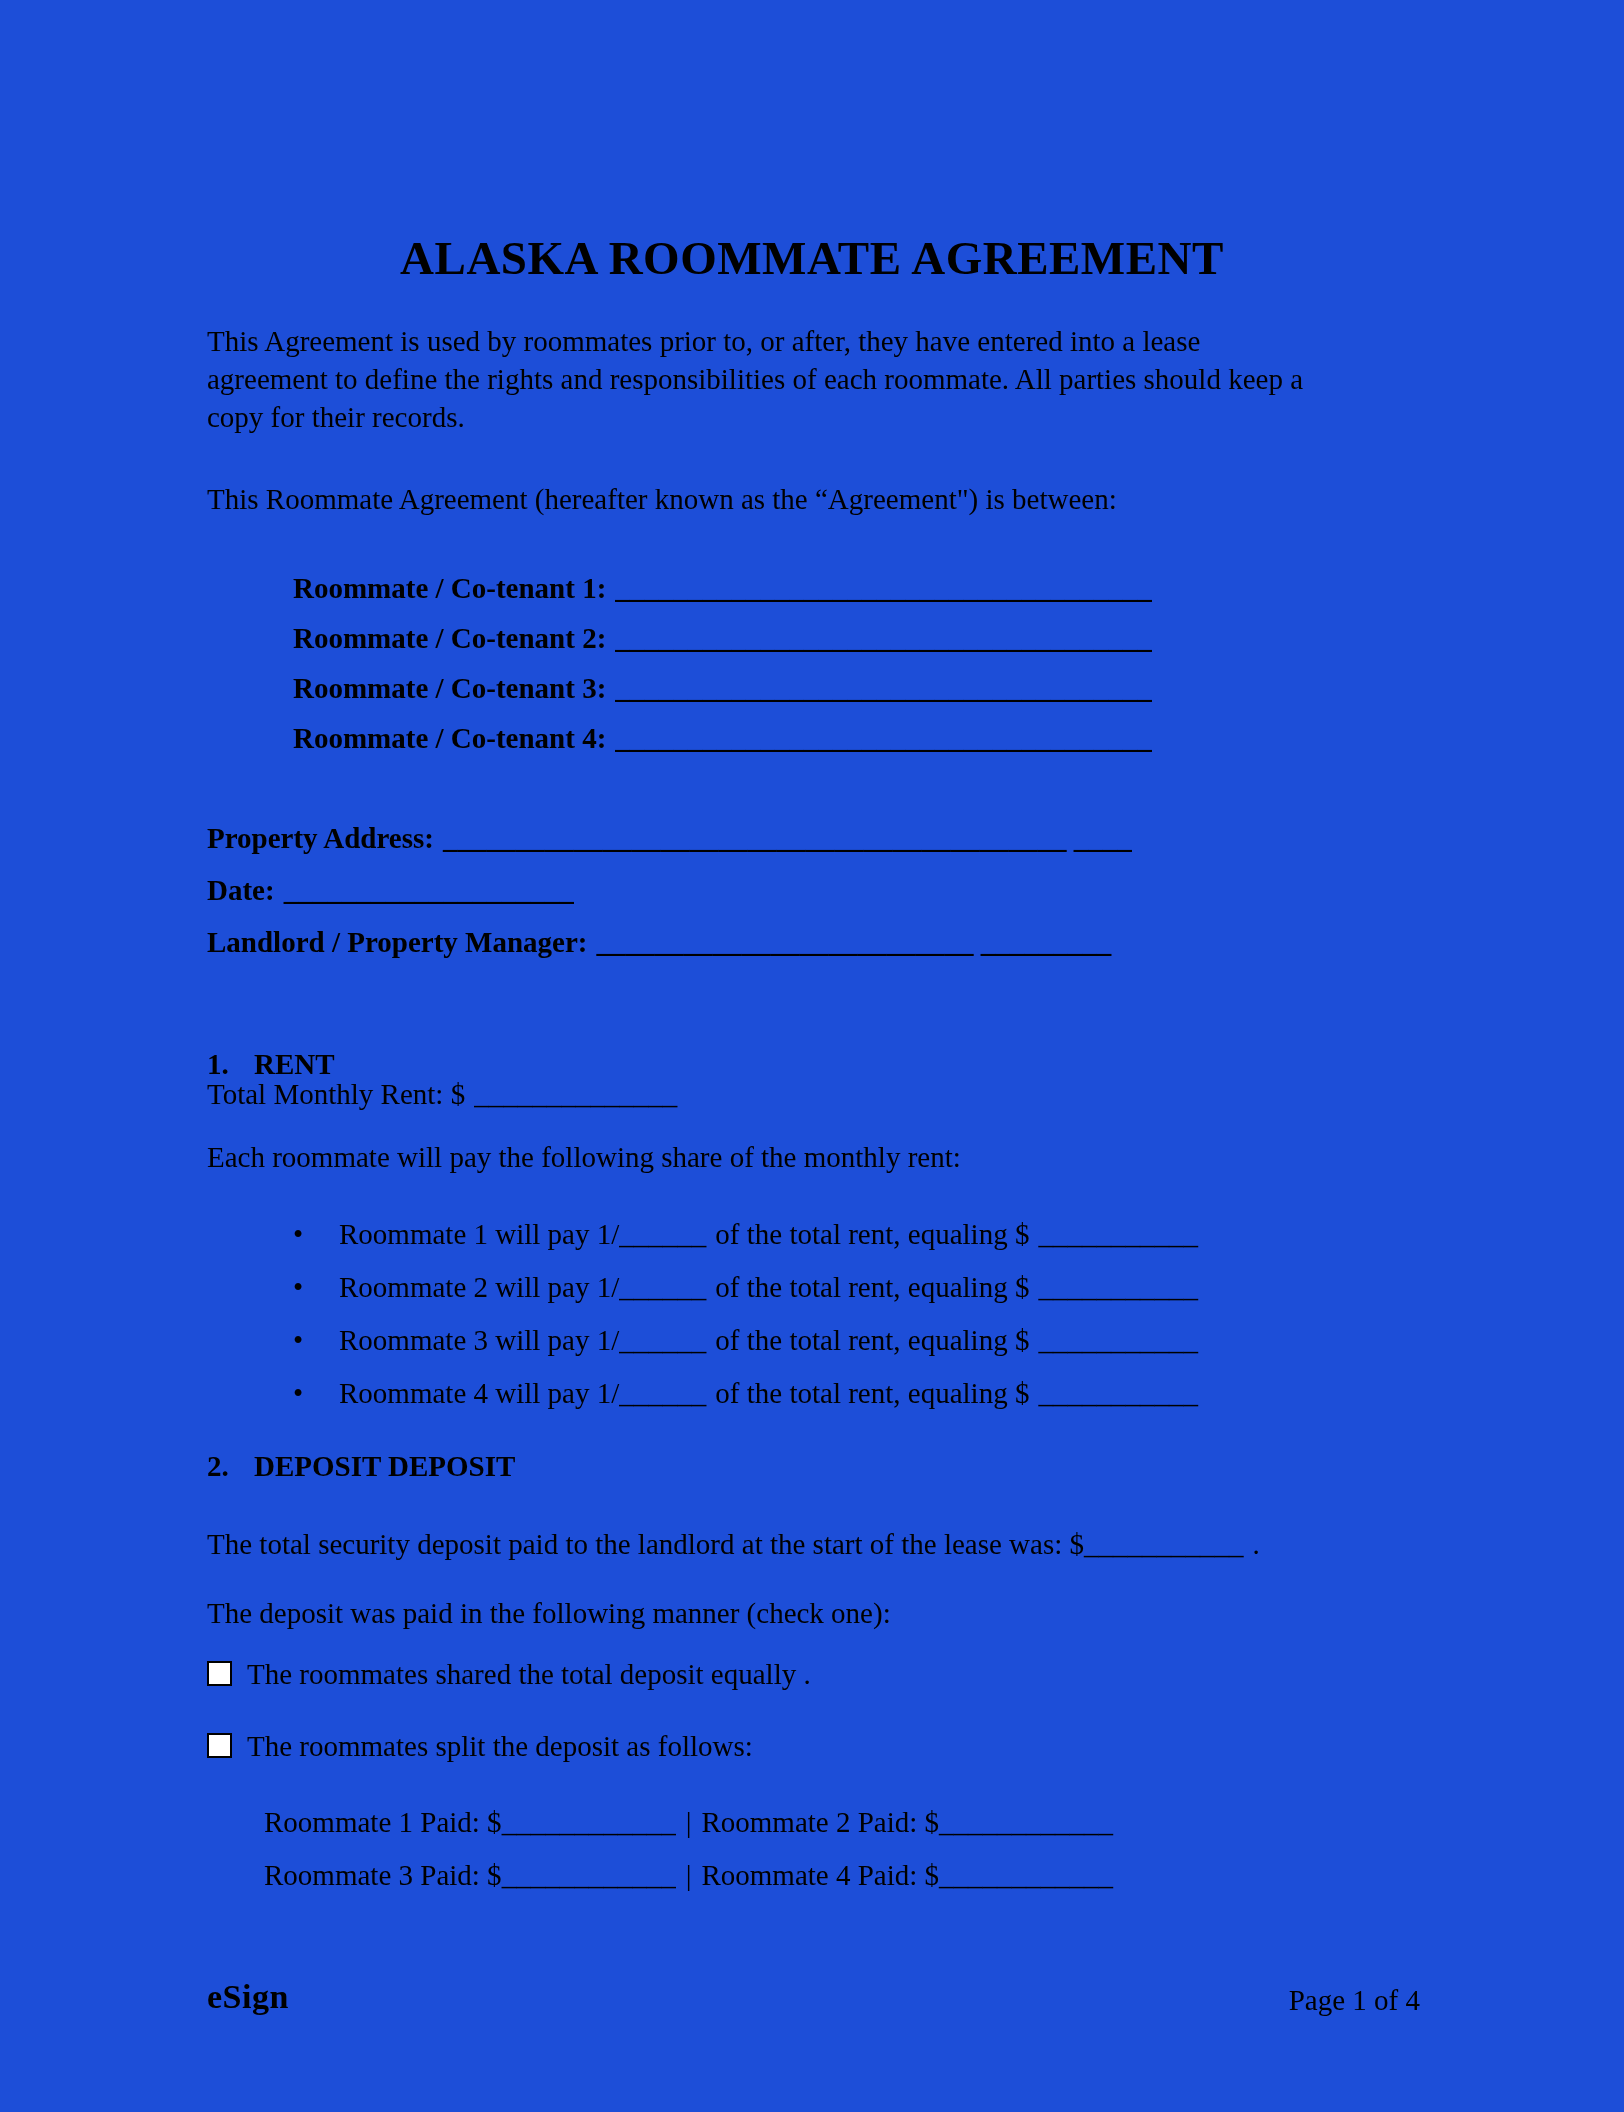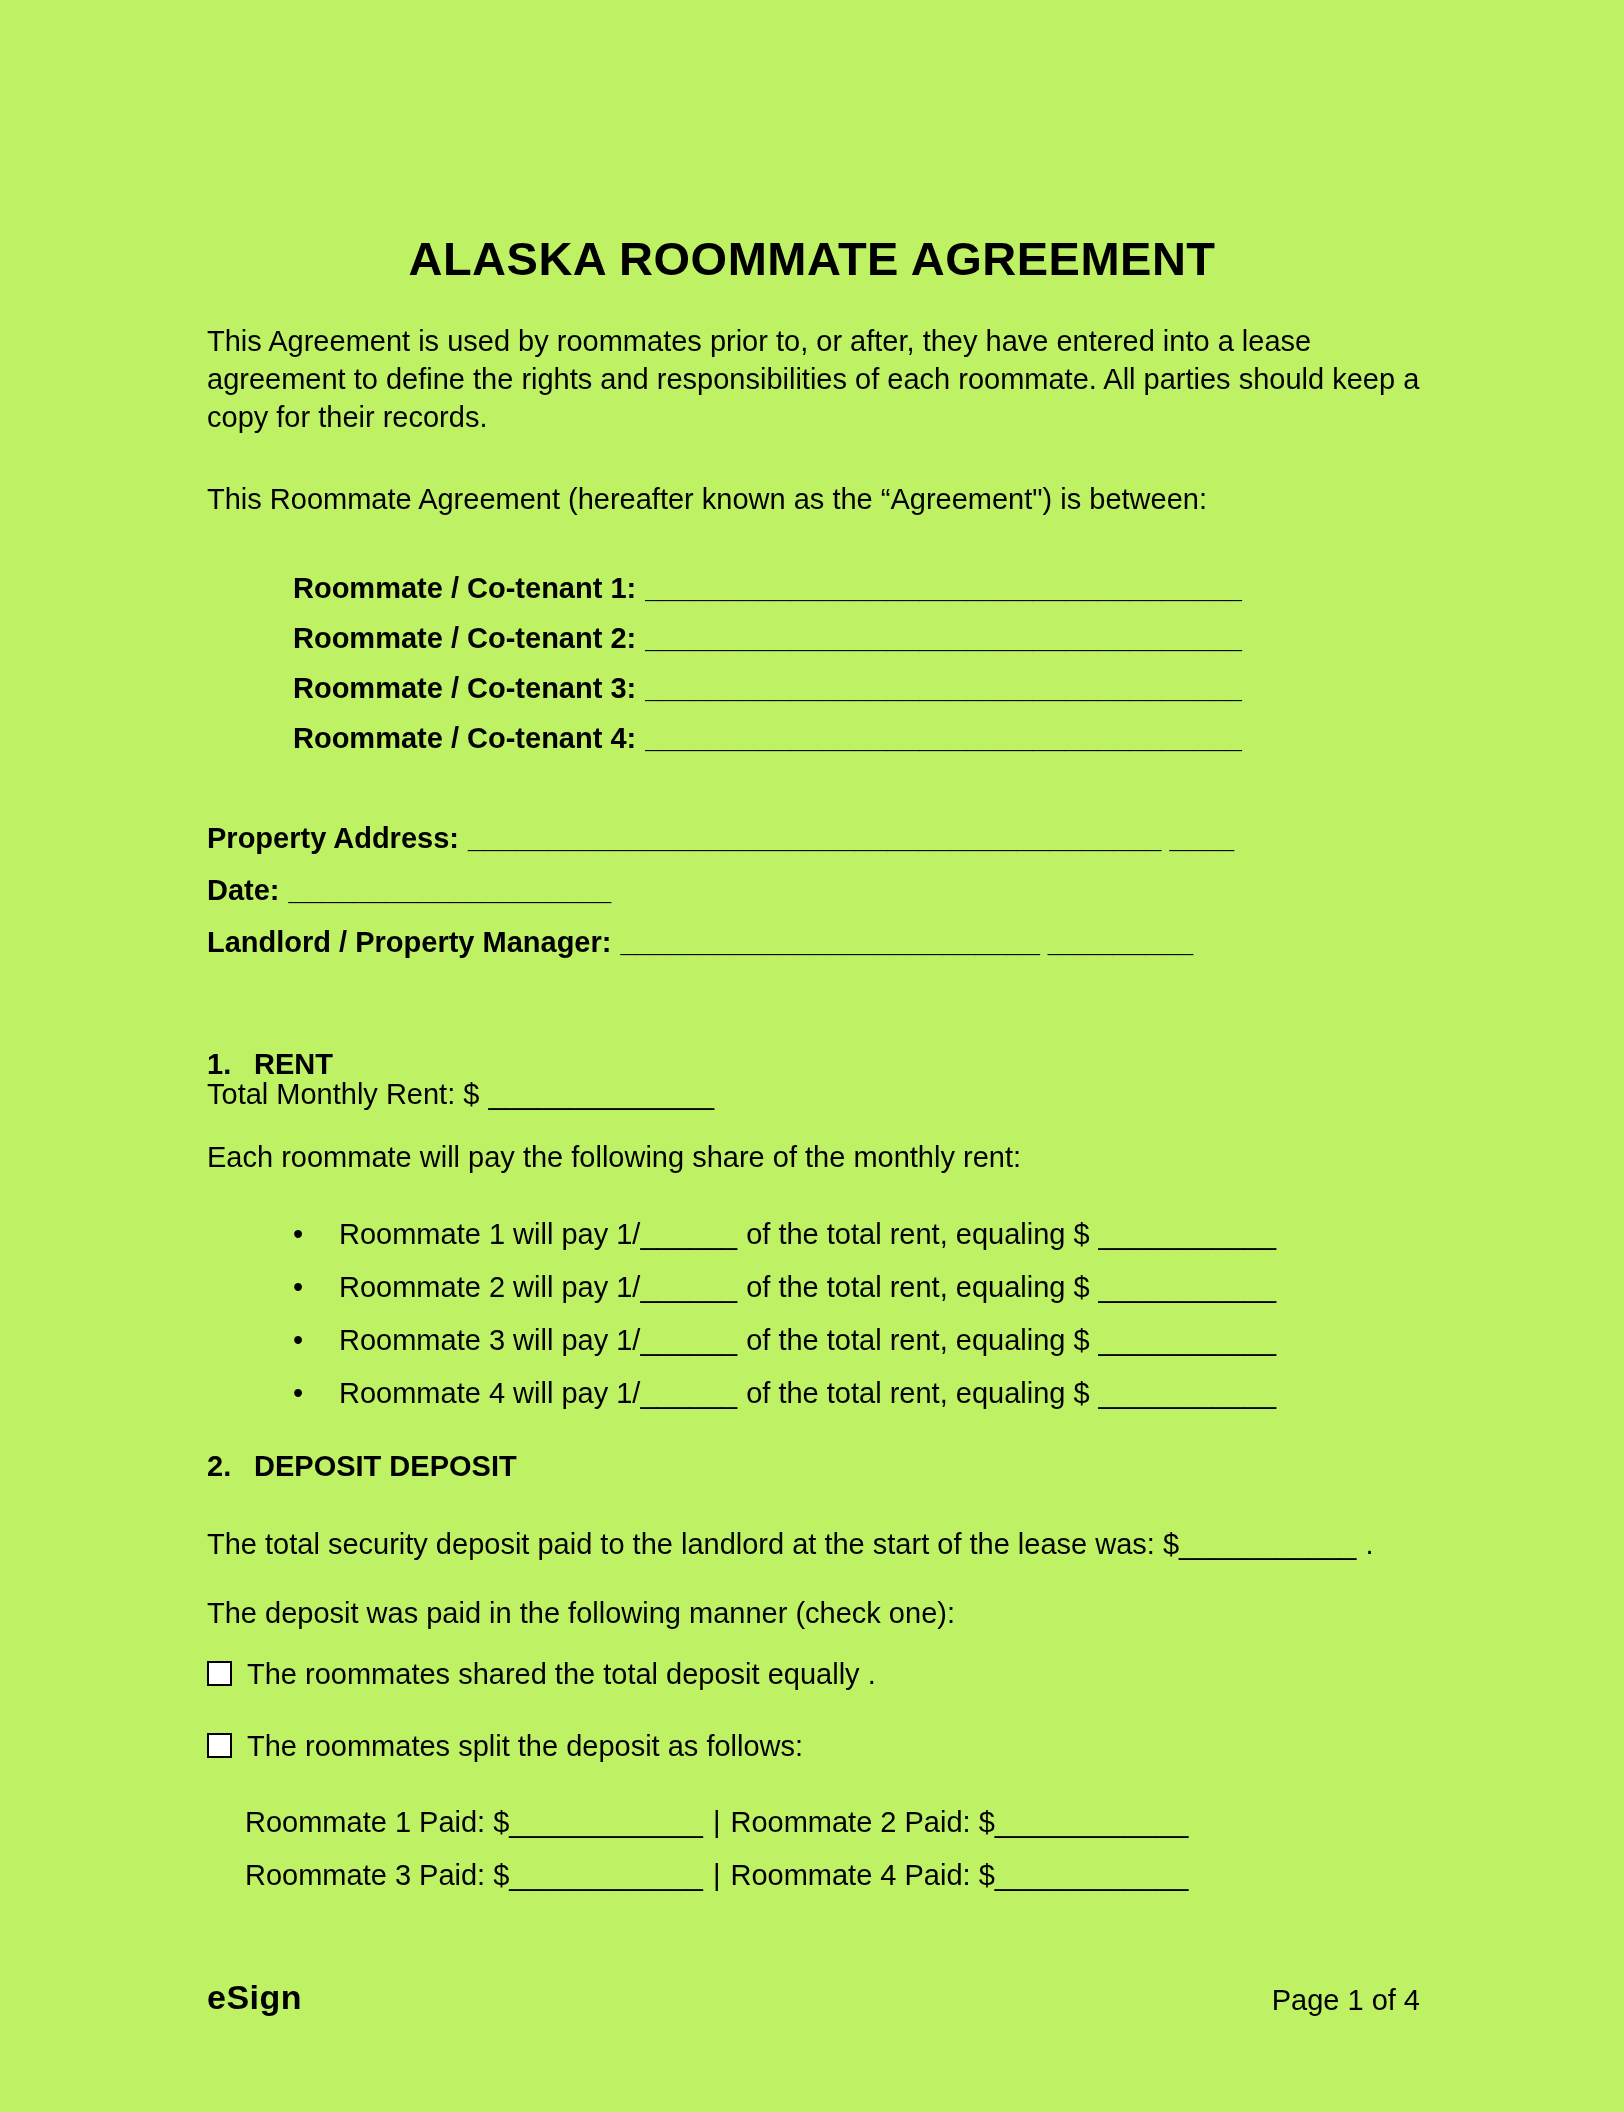--- a/index.html
+++ b/index.html
@@ -4,22 +4,22 @@
 <style>
   html, body {
     margin: 0;
     padding: 0;
     background: #ffffff;
   }
   .page {
     position: relative;
     width: 1624px;
     height: 2112px;
-    background: #bef264;
-    font-family: Liberation Sans, sans-serif;
+    background: #1d4ed8;
+    font-family: Liberation Serif, serif;
     font-size: 29px;
     color: #000000;
     overflow: hidden;
   }
   .abs { position: absolute; }
   .nowrap { white-space: nowrap; }
 
   .title {
     top: 200px;
     left: 192px;
@@ -101,21 +101,21 @@
     height: 21px;
     border: 2px solid #000;
     vertical-align: -2px;
     margin-right: 15px;
     background: #fff;
     cursor: pointer;
   }
 
   .paid-rows {
     top: 1796px;
-    left: 245px;
+    left: 264px;
     line-height: 53px;
   }
   .paid-rows .row { white-space: nowrap; }
   .sep { margin: 0 10px; }
 
   .gap { margin-left: 9px; }
   .suffix { margin-left: 9px; }
 
   .footer-brand {
     top: 1978px;

